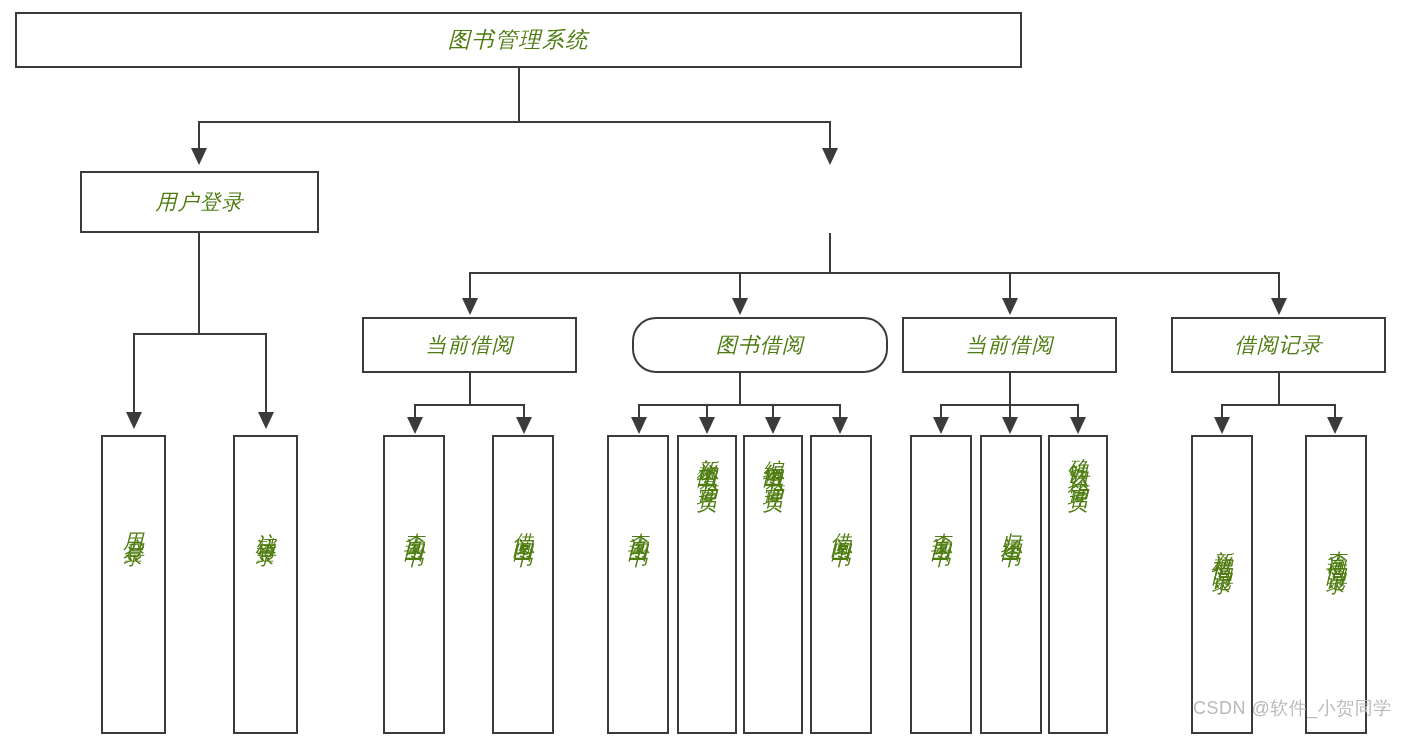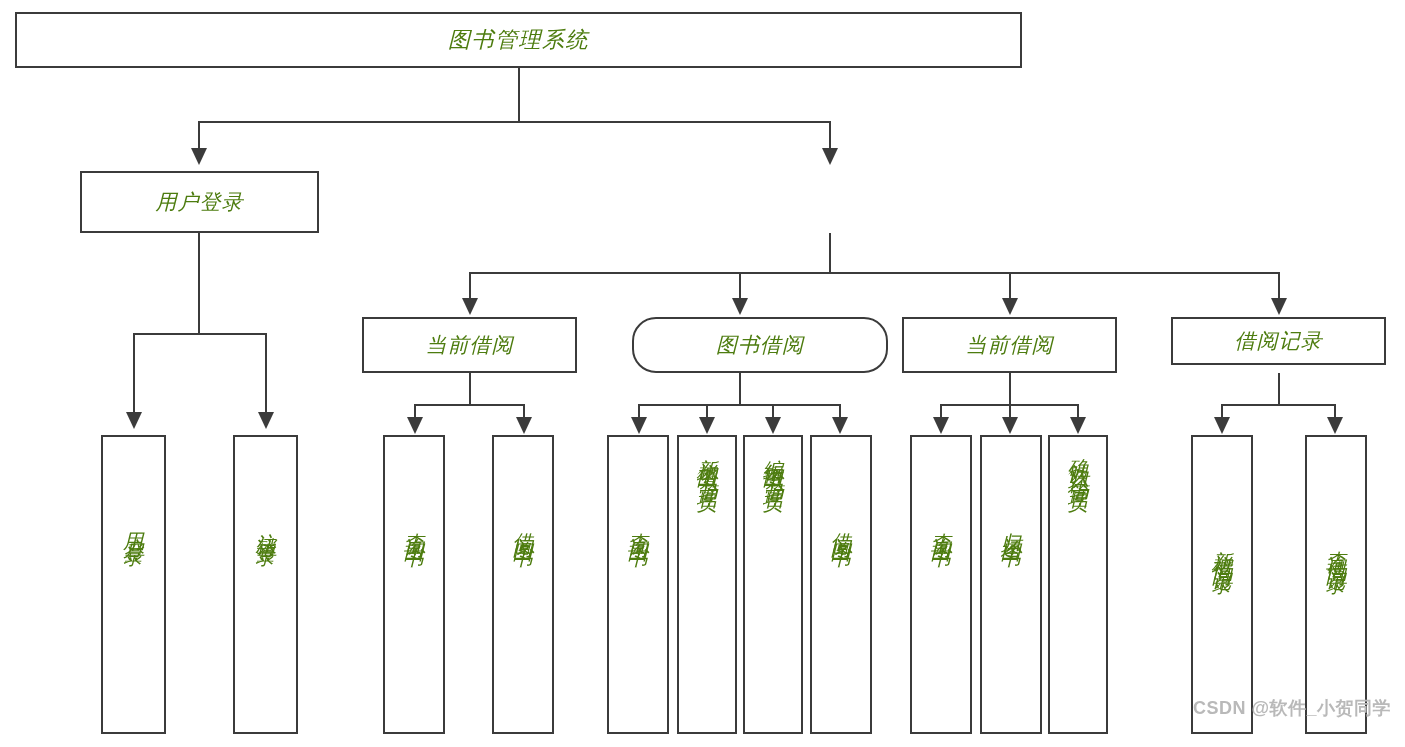--- a/index.html
+++ b/index.html
@@ -140,21 +140,21 @@
 
   <div class="node horiz" style="left:362px; top:317px; width:215px; height:56px;">
     <span class="label">当前借阅</span>
   </div>
   <div class="node horiz" style="left:632px; top:317px; width:256px; height:56px;border-radius:24px;">
     <span class="label">图书借阅</span>
   </div>
   <div class="node horiz" style="left:902px; top:317px; width:215px; height:56px;">
     <span class="label">当前借阅</span>
   </div>
-  <div class="node horiz" style="left:1171px; top:317px; width:215px; height:48px;">
+  <div class="node horiz" style="left:1171px; top:317px; width:215px; height:56px;">
     <span class="label">借阅记录</span>
   </div>
 
   <div class="vline" style="left:469px; top:373px; width:2px; height:32px;"></div>
   <div class="hline" style="left:414px; top:404px; width:111px; height:2px;"></div>
   <div class="vline" style="left:414px; top:404px; width:2px; height:14px;"></div>
   <div class="arrow" style="left:407px; top:417px;"></div>
   <div class="vline" style="left:523px; top:404px; width:2px; height:14px;"></div>
   <div class="arrow" style="left:516px; top:417px;"></div>
 
@@ -222,15 +222,15 @@
     <span class="label">确认归还（管理员）</span>
   </div>
 
   <div class="node vert midshort" style="left:1191px; top:435px; width:62px; height:299px;">
     <span class="label">新增借阅记录</span>
   </div>
   <div class="node vert midshort" style="left:1305px; top:435px; width:62px; height:299px;">
     <span class="label">查询借阅记录</span>
   </div>
 
-  <div id="watermark" style="left:1193px; top:696px;font-weight:bold;">CSDN @软件_小贺同学</div>
+  <div id="watermark" style="left:1193px; top:696px;">CSDN @软件_小贺同学</div>
 
 </div>
 
 </body></html>

